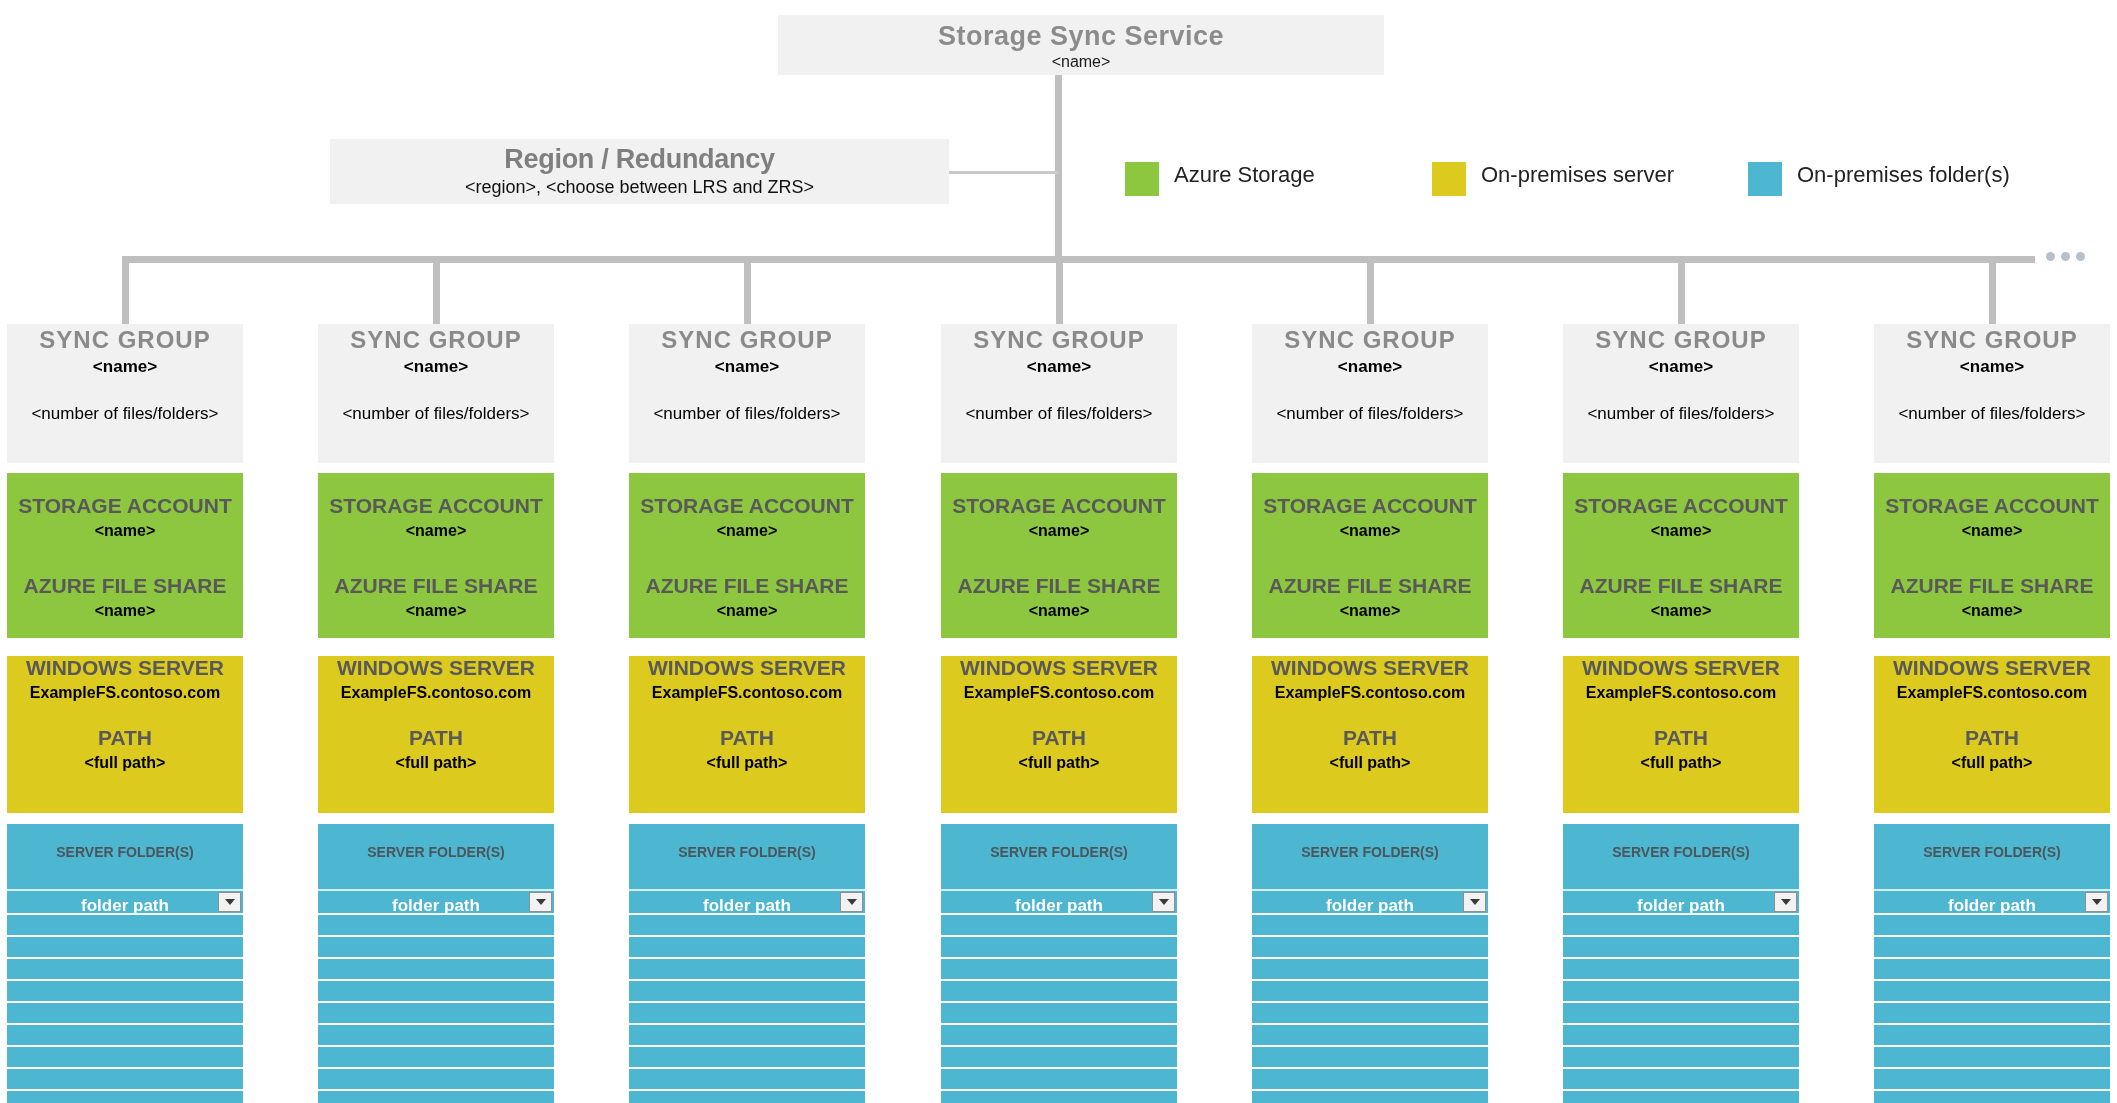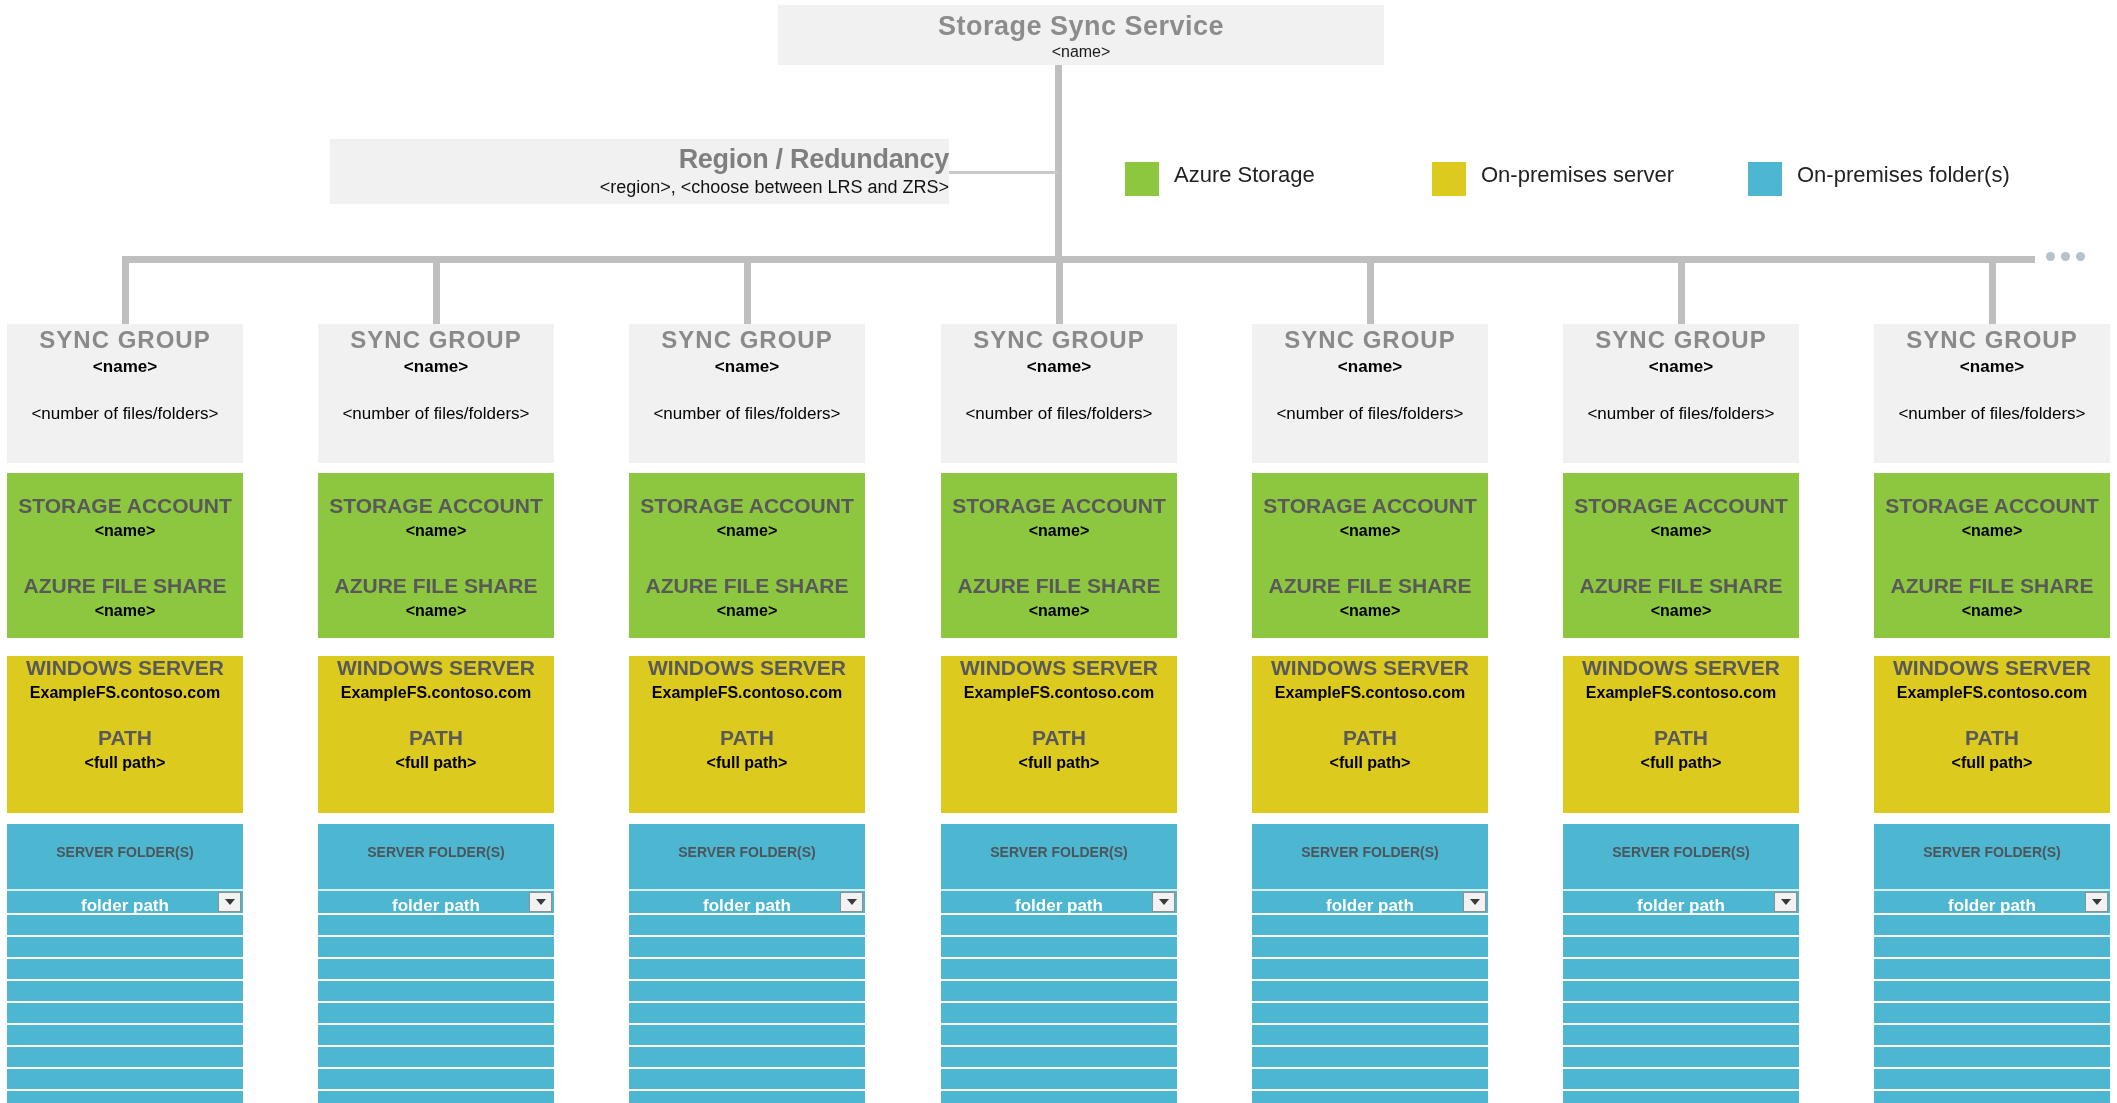--- a/index.html
+++ b/index.html
@@ -8,24 +8,24 @@
   .canvas { position:relative; width:2117px; height:1103px; overflow:hidden; background:#fff; }
 
   
   .line { position:absolute; background:#bfbfbf; }
   .trunk-line   { left:125px; top:256px; width:1910px; height:7px; }
   .center-line  { left:1055px; top:63px; width:7px; height:196px; }
   .region-line  { left:948px; top:171px; width:110px; height:3px; background:#c9c9c9; }
 
   
   .gray-box { position:absolute; background:#f1f1f1; text-align:center; }
-  .service-box { left:778px; top:5px; width:606px; height:60px; padding-top:6px; }
+  .service-box { left:778px; top:15px; width:606px; height:60px; padding-top:6px; }
   .service-box .big { font-size:27px; font-weight:bold; color:#8c8c8c; letter-spacing:.5px; }
   .service-box .small { font-size:16px; color:#1a1a1a; margin-top:1px; }
-  .region-box { left:330px; top:139px; width:619px; height:65px; padding-top:5px;text-align:right; }
+  .region-box { left:330px; top:139px; width:619px; height:65px; padding-top:5px; }
   .region-box .big { font-size:27px; font-weight:bold; color:#7f7f7f; letter-spacing:-.3px; }
   .region-box .small { font-size:18px; color:#111; margin-top:2px; }
 
   
   .legend-item { position:absolute; top:162px; height:36px; display:flex; align-items:flex-start; }
   .swatch { width:34px; height:34px; display:inline-block; }
   .sw-green { background:#8dc63f; }
   .sw-yellow { background:#ddca1f; }
   .sw-teal { background:#4db6d0; }
   .legend-label { margin-left:15px; font-size:22px; color:#222; white-space:nowrap; }

